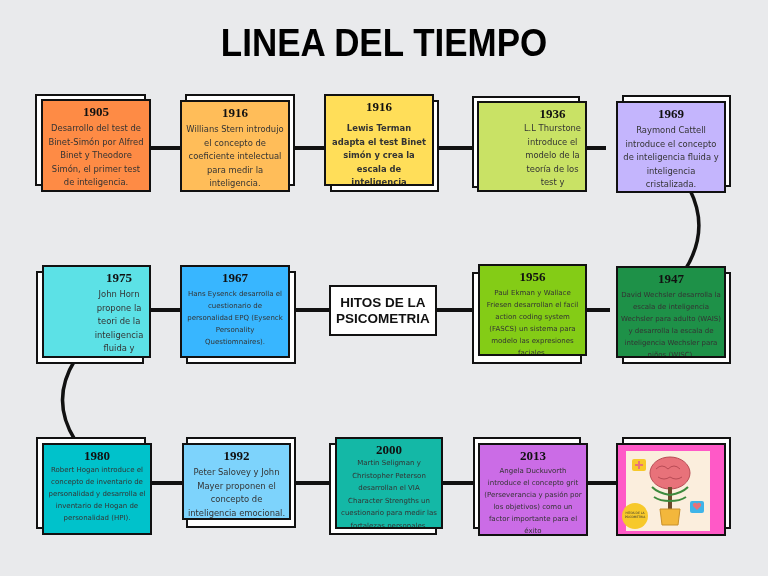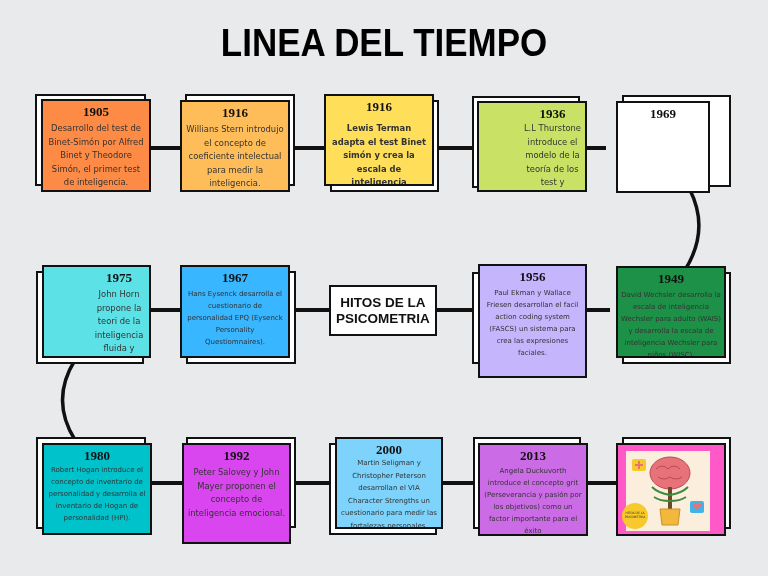--- a/index.html
+++ b/index.html
@@ -124,22 +124,23 @@
 <div class="card">
   <div class="back" style="left:472px; top:96px; width:108px; height:92px;"></div>
   <div class="front" style="left:477px; top:101px; width:110px; height:91px; background:#c9e265;padding-left:44px;">
     <div class="year">1936</div>
     <div class="desc" style="margin-top:1px;">L.L Thurstone introduce el modelo de la teoría de los test y propone la teoría de los factores primarios.</div>
   </div>
 </div>
 
 <div class="card">
   <div class="back" style="left:622px; top:95px; width:109px; height:92px;"></div>
-  <div class="front" style="left:616px; top:101px; width:94px; height:92px; background:#ffffff;">
+  <div class="front" style="left:616px; top:101px; width:110px; height:92px; background:#c4b5fd;">
     <div class="year">1969</div>
+    <div class="desc">Raymond Cattell introduce el concepto de inteligencia fluida y inteligencia cristalizada.</div>
   </div>
 </div>
 
 <div class="card">
   <div class="back" style="left:36px; top:271px; width:108px; height:93px;"></div>
   <div class="front" style="left:42px; top:265px; width:109px; height:93px; background:#5ce1e6;padding-left:48px;">
     <div class="year">1975</div>
     <div class="desc">John Horn propone la teori de la inteligencia fluida y cristalizada</div>
   </div>
 </div>
@@ -149,53 +150,53 @@
   <div class="front" style="left:180px; top:265px; width:110px; height:93px; background:#38b6ff;">
     <div class="year">1967</div>
     <div class="desc small">Hans Eysenck desarrolla el cuestionario de personalidad EPQ (Eysenck Personality Questiomnaires).</div>
   </div>
 </div>
 
 <div class="hitos">HITOS DE LA PSICOMETRIA</div>
 
 <div class="card">
   <div class="back" style="left:472px; top:272px; width:110px; height:92px;"></div>
-  <div class="front" style="left:478px; top:264px; width:109px; height:114px; background:#c4b5fd;">
+  <div class="front" style="left:478px; top:264px; width:109px; height:92px; background:#84cc16;">
     <div class="year">1956</div>
-    <div class="desc small">Paul Ekman y Wallace Friesen desarrollan el facil action coding system (FASCS) un sistema para crea las expresiones faciales.</div>
+    <div class="desc small">Paul Ekman y Wallace Friesen desarrollan el facil action coding system (FASCS) un sistema para modelo las expresiones faciales.</div>
   </div>
 </div>
 
 <div class="card">
   <div class="back" style="left:622px; top:272px; width:109px; height:92px;"></div>
   <div class="front" style="left:616px; top:266px; width:110px; height:92px; background:#1e9148;">
-    <div class="year">1949</div>
+    <div class="year">1947</div>
     <div class="desc small">David Wechsler desarrolla la escala de inteligencia Wechsler para adulto (WAIS) y desarrolla la escala de inteligencia Wechsler para niños (WISC).</div>
   </div>
 </div>
 
 <div class="card">
   <div class="back" style="left:36px; top:437px; width:110px; height:92px;"></div>
   <div class="front" style="left:42px; top:443px; width:110px; height:92px; background:#00c2cb;">
     <div class="year">1980</div>
     <div class="desc small" style="margin-top:1px;">Robert Hogan introduce el concepto de inventario de personalidad y desarrolla el inventario de Hogan de personalidad (HPI).</div>
   </div>
 </div>
 
 <div class="card">
   <div class="back" style="left:186px; top:437px; width:110px; height:91px;"></div>
-  <div class="front" style="left:182px; top:443px; width:109px; height:101px; background:#d946ef;">
+  <div class="front" style="left:182px; top:443px; width:109px; height:77px; background:#7dd3fc;">
     <div class="year">1992</div>
     <div class="desc">Peter Salovey y John Mayer proponen el concepto de inteligencia emocional.</div>
   </div>
 </div>
 
 <div class="card">
   <div class="back" style="left:329px; top:443px; width:108px; height:92px;"></div>
-  <div class="front" style="left:335px; top:437px; width:108px; height:92px; background:#7dd3fc;">
+  <div class="front" style="left:335px; top:437px; width:108px; height:92px; background:#14b8a6;">
     <div class="year">2000</div>
     <div class="desc small" style="margin-top:0; line-height:12.5px;">Martin Seligman y Christopher Peterson desarrollan el VIA Character Strengths un cuestionario para medir las fortalezas personales.</div>
   </div>
 </div>
 
 <div class="card">
   <div class="back" style="left:473px; top:437px; width:108px; height:92px;"></div>
   <div class="front" style="left:478px; top:443px; width:110px; height:93px; background:#cb6ce6;">
     <div class="year">2013</div>
     <div class="desc small" style="margin-top:2px; line-height:12px;">Angela Duckuvorth introduce el concepto grit (Perseverancia y pasión por los objetivos) como un factor importante para el éxito</div>

